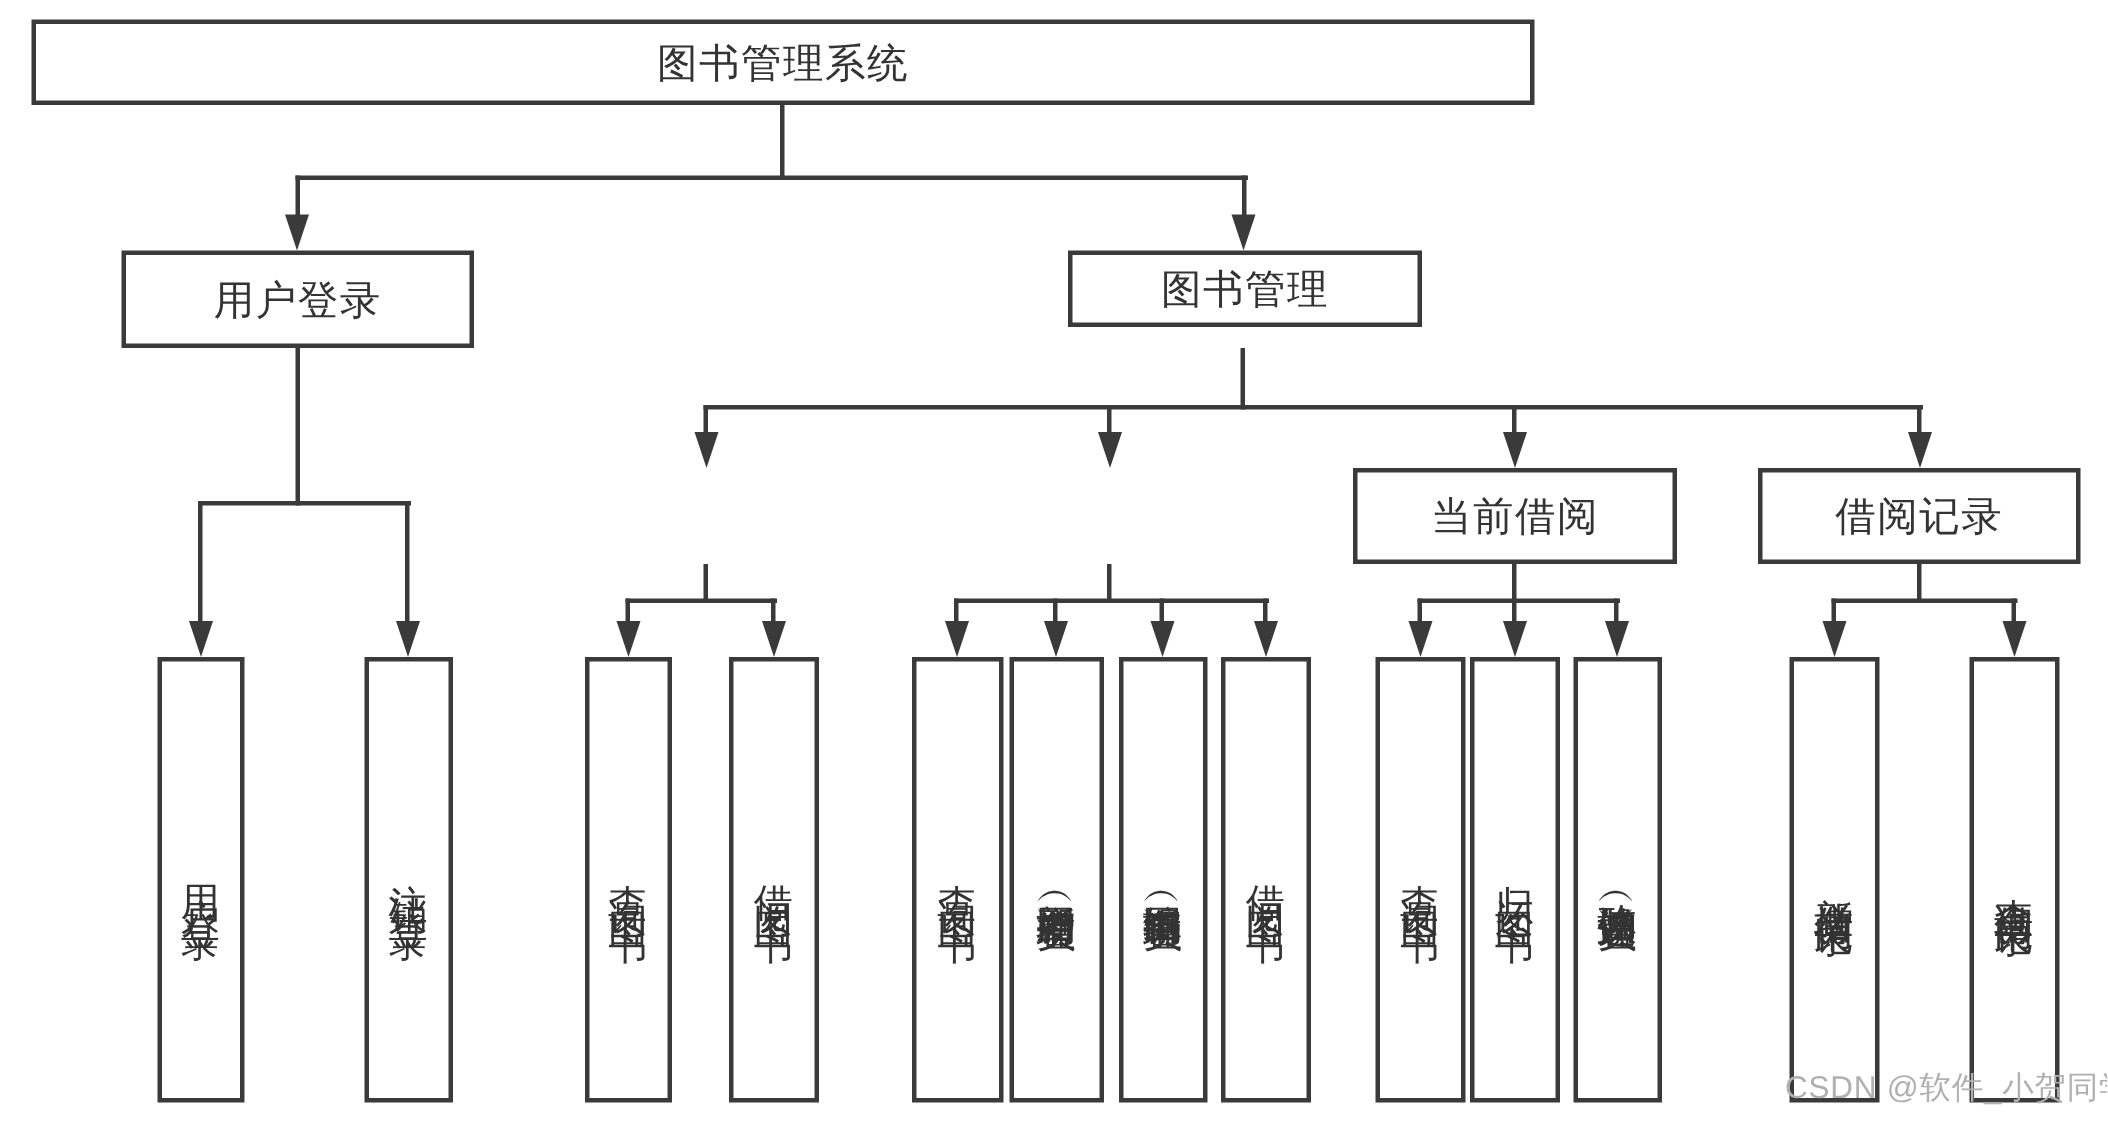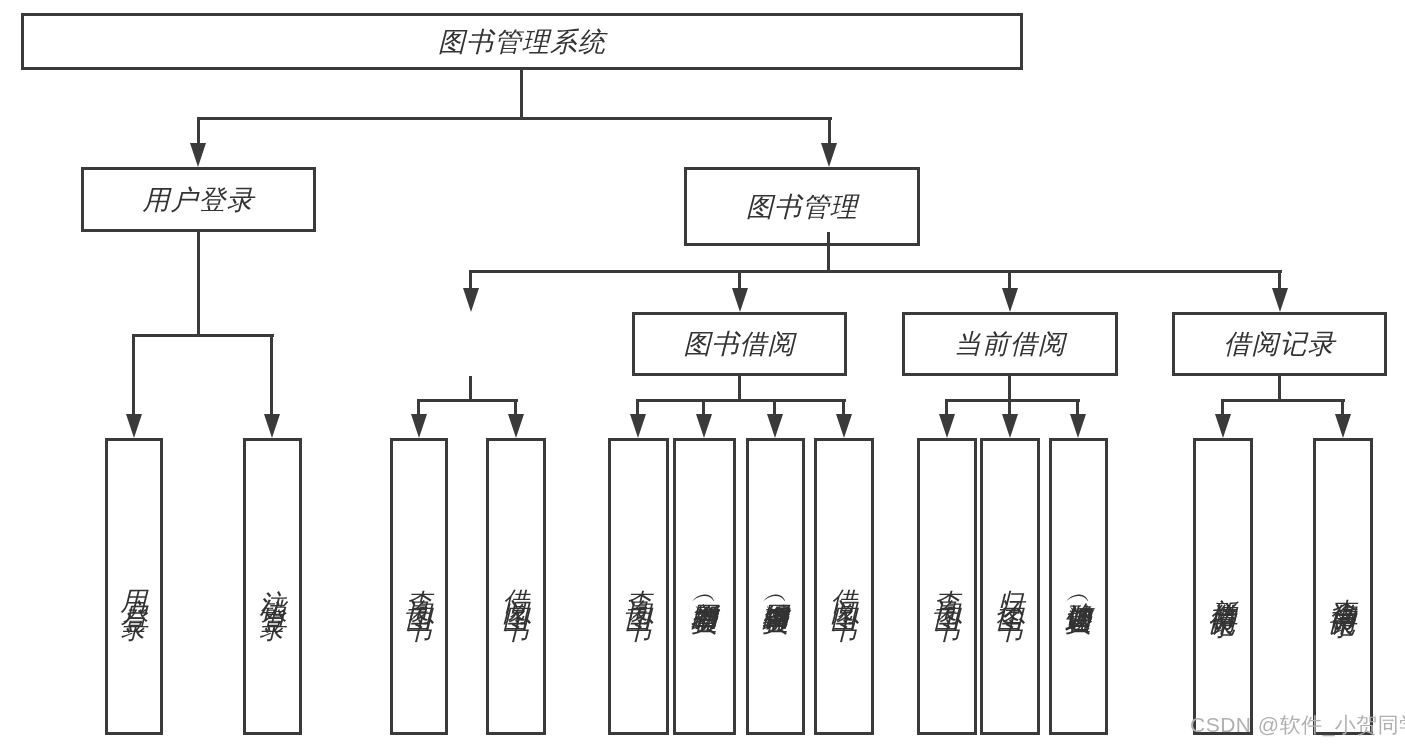--- a/index.html
+++ b/index.html
@@ -12,21 +12,20 @@
   }
   .box{
     position:absolute;
     box-sizing:border-box;
     border:3px solid #3a3a3a;
     background:#ffffff;
     display:flex;
     align-items:center;
     justify-content:center;
     color:#333333;
-    font-style:italic;
   }
   .hnode{font-size:27px;letter-spacing:1px;}
   .leaf{top:438px;height:297px;font-size:26px;}
   .vtext{
     writing-mode:vertical-rl;
     text-orientation:mixed;
     line-height:1;
     white-space:nowrap;
   }
   .sp4{letter-spacing:9px;}
@@ -61,21 +60,21 @@
   <div class="vl" style="left:520px;top:70px;height:49px"></div>
   <div class="hl" style="left:197px;top:117px;width:635px"></div>
   <div class="vl" style="left:197px;top:117px;height:27px"></div>
   <div class="ah" style="left:190px;top:143px"></div>
   <div class="vl" style="left:828px;top:117px;height:27px"></div>
   <div class="ah" style="left:821px;top:143px"></div>
 
   <div class="box hnode" style="left:81px;top:167px;width:235px;height:65px">
     <span>用户登录</span>
   </div>
-  <div class="box hnode" style="left:684px;top:167px;width:236px;height:79px">
+  <div class="box hnode" style="left:712px;top:167px;width:236px;height:51px">
     <span>图书管理</span>
   </div>
 
   <div class="vl" style="left:197px;top:232px;height:105px"></div>
   <div class="hl" style="left:132px;top:334px;width:142px"></div>
   <div class="vl" style="left:132px;top:334px;height:80px"></div>
   <div class="ah" style="left:126px;top:414px"></div>
   <div class="vl" style="left:270px;top:334px;height:80px"></div>
   <div class="ah" style="left:264px;top:414px"></div>
 
@@ -83,23 +82,20 @@
   <div class="hl" style="left:469px;top:270px;width:813px"></div>
   <div class="vl" style="left:469px;top:270px;height:18px"></div>
   <div class="ah" style="left:463px;top:288px"></div>
   <div class="vl" style="left:738px;top:270px;height:18px"></div>
   <div class="ah" style="left:732px;top:288px"></div>
   <div class="vl" style="left:1008px;top:270px;height:18px"></div>
   <div class="ah" style="left:1002px;top:288px"></div>
   <div class="vl" style="left:1278px;top:270px;height:18px"></div>
   <div class="ah" style="left:1272px;top:288px"></div>
 
-  <div class="box hnode" style="left:632px;top:312px;width:215px;height:64px">
-    <span>图书借阅</span>
-  </div>
   <div class="box hnode" style="left:902px;top:312px;width:216px;height:64px">
     <span>当前借阅</span>
   </div>
   <div class="box hnode" style="left:1172px;top:312px;width:215px;height:64px">
     <span>借阅记录</span>
   </div>
 
   <div class="vl" style="left:469px;top:376px;height:26px"></div>
   <div class="hl" style="left:417px;top:399px;width:101px"></div>
   <div class="vl" style="left:417px;top:399px;height:15px"></div>

